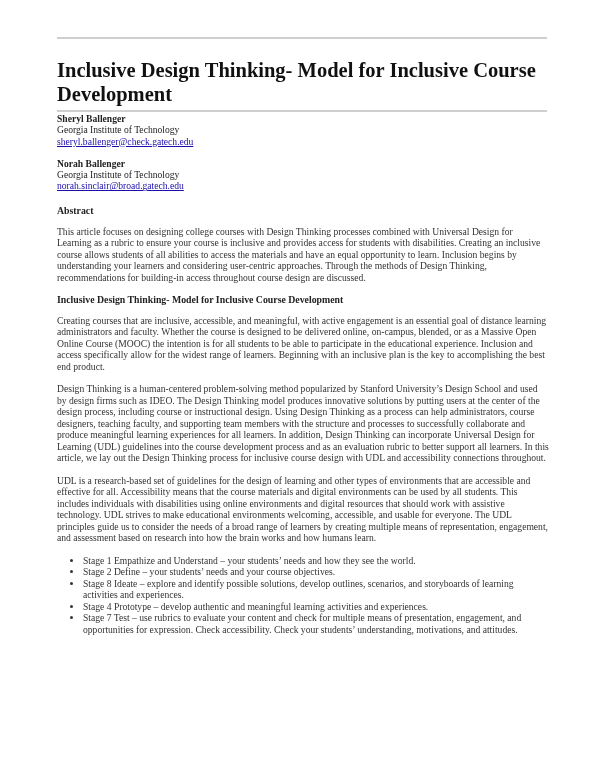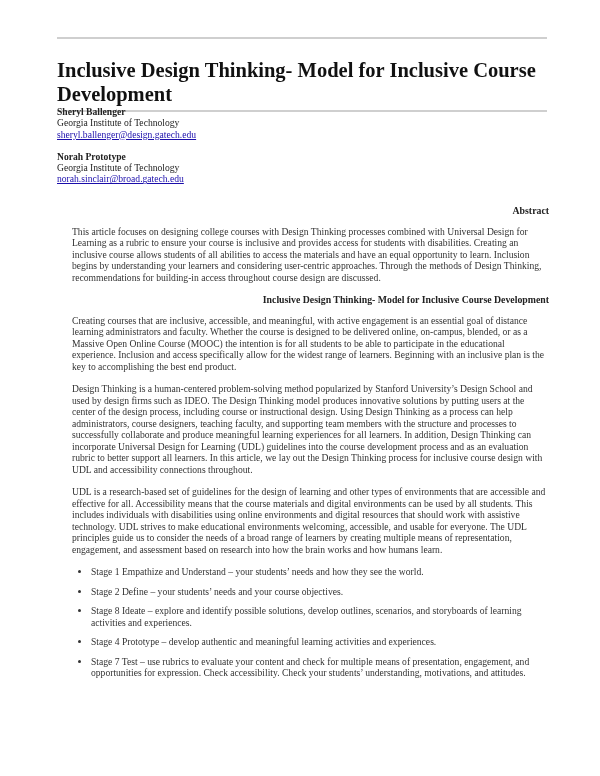--- a/index.html
+++ b/index.html
@@ -1,45 +1,45 @@
 <!DOCTYPE html>
 <html><head>
 <meta charset="utf-8">
 <style>
   html, body { margin: 0; padding: 0; background: #ffffff; }
   body { width: 600px; height: 776px; overflow: hidden; position: relative; font-family: "Liberation Serif", serif; color: #222; }
   .rule { position: absolute; left: 57px; width: 490px; height: 2px; background: #cfcfcf; }
   .rule.top { top: 37px; }
   .rule.bottom { top: 110px; }
   .title { position: absolute; left: 57px; top: 58px; width: 500px; font-weight: bold; font-size: 20.5px; line-height: 24px; color: #111; margin: 0; }
-  .authors { position: absolute; left: 57px; top: 106px; font-size: 9.6px; line-height: 11.3px; }
+  .authors { position: absolute; left: 57px; top: 113px; font-size: 9.6px; line-height: 11.3px; }
   .author { margin-bottom: 11px; }
   .author-name { font-weight: bold; color: #222; }
   .author-email { color: #1a0dab; text-decoration: underline; }
   .content { position: absolute; left: 57px; top: 205px; width: 492px; font-size: 9.6px; line-height: 11.5px; color: #333; }
-  .content h2 { font-size: 9.8px; font-weight: bold; margin: 0 0 9px 0; color: #222; text-align: right; }
-  .content p { margin: 0 0 11px 15px; }
+  .content h2 { font-size: 9.8px; font-weight: bold; margin: 0 0 9px 0; color: #222; }
+  .content p { margin: 0 0 11px 0; }
   .content ul { margin: 0 0 11px 0; padding-left: 26px; }
-  .content li { margin: 8px; padding-left: 0; list-style: disc; }
+  .content li { margin: 0; padding-left: 0; list-style: disc; }
 </style>
 </head>
 <body>
 
 <div class="rule top"></div>
 <h1 class="title">Inclusive Design Thinking- Model for Inclusive Course Development</h1>
 <div class="rule bottom"></div>
 
 <div class="authors">
   <div class="author">
     <div class="author-name">Sheryl Ballenger</div>
     <div>Georgia Institute of Technology</div>
-    <a class="author-email">sheryl.ballenger@design.gatech.edu</a>
+    <a class="author-email">sheryl.ballenger@check.gatech.edu</a>
   </div>
   <div class="author">
-    <div class="author-name">Norah Prototype</div>
+    <div class="author-name">Norah Ballenger</div>
     <div>Georgia Institute of Technology</div>
     <a class="author-email">norah.sinclair@broad.gatech.edu</a>
   </div>
 </div>
 
 <div class="content">
   <h2>Abstract</h2>
   <p>This article focuses on designing college courses with Design Thinking processes combined with Universal Design for Learning as a rubric to ensure your course is inclusive and provides access for students with disabilities. Creating an inclusive course allows students of all abilities to access the materials and have an equal opportunity to learn. Inclusion begins by understanding your learners and considering user-centric approaches. Through the methods of Design Thinking, recommendations for building-in access throughout course design are discussed.</p>
 
   <h2>Inclusive Design Thinking- Model for Inclusive Course Development</h2>

